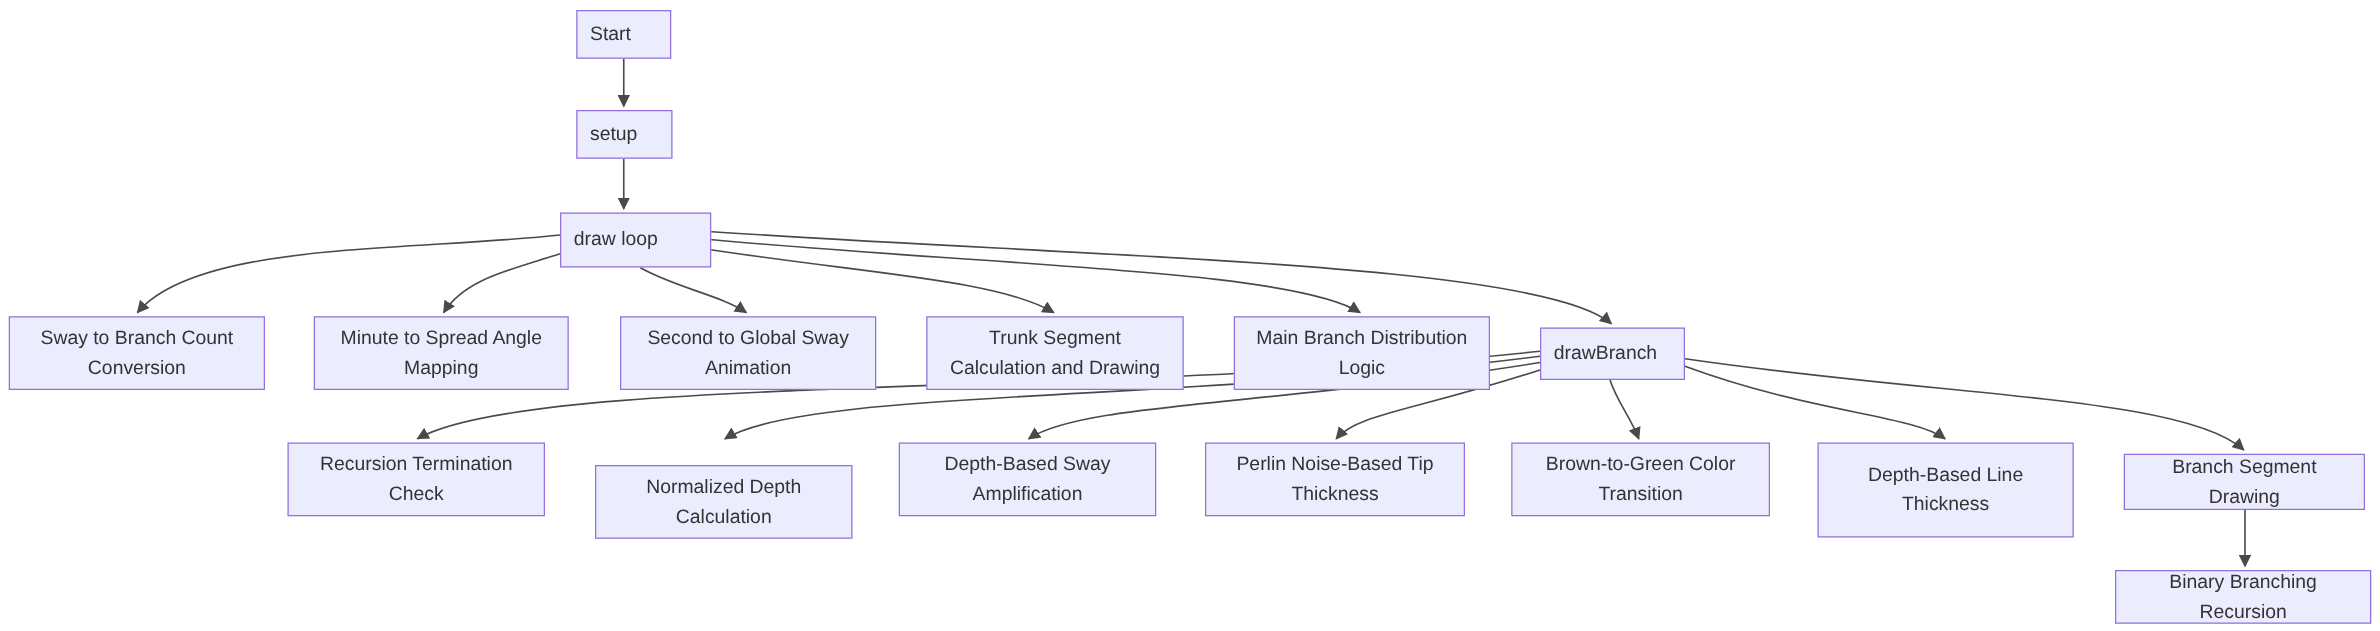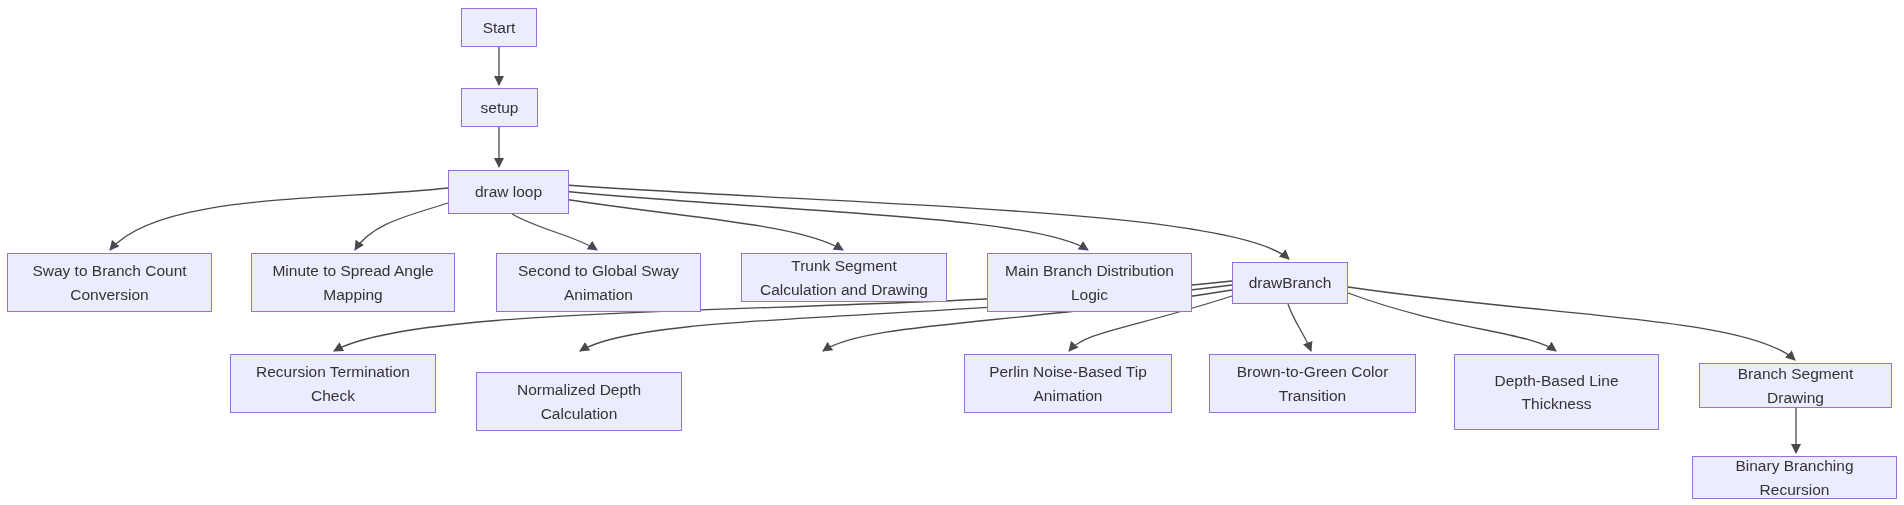--- a/index.html
+++ b/index.html
@@ -19,21 +19,21 @@
   }
   #edge-layer{position:absolute;left:0;top:0;z-index:1;}
   .edge{fill:none;stroke:var(--edge-color);stroke-width:1.3px;}
   .arrow-head{fill:var(--edge-color);}
   .node{
     position:absolute;z-index:2;
     box-sizing:border-box;
     background:var(--node-fill);
     border:1px solid var(--node-border);
     color:var(--text-color);
-    display:flex;align-items:center;justify-content:center;
+    display:flex;align-items:center;
     text-align:center;
     font-size:15.5px;line-height:1.5;
     padding:0 10px;
   }
   .lbl{display:block;}
 </style>
 </head>
 <body>
 
 <div id="canvas">
@@ -79,43 +79,46 @@
   </div>
 
   <div class="node" style="left:251px;top:253px;width:204px;height:59px">
     <span class="lbl">Minute to Spread Angle Mapping</span>
   </div>
 
   <div class="node" style="left:496px;top:253px;width:205px;height:59px">
     <span class="lbl">Second to Global Sway Animation</span>
   </div>
 
-  <div class="node" style="left:741px;top:253px;width:206px;height:49px">
+  <div class="node" style="left:741px;top:253px;width:206px;height:59px">
     <span class="lbl">Trunk Segment Calculation and Drawing</span>
   </div>
 
   <div class="node" style="left:987px;top:253px;width:205px;height:59px">
     <span class="lbl">Main Branch Distribution Logic</span>
   </div>
 
   <div class="node" style="left:1232px;top:262px;width:116px;height:42px">
     <span class="lbl">drawBranch</span>
   </div>
 
   <div class="node" style="left:230px;top:354px;width:206px;height:59px">
     <span class="lbl">Recursion Termination Check</span>
   </div>
 
   <div class="node" style="left:476px;top:372px;width:206px;height:59px">
     <span class="lbl">Normalized Depth Calculation</span>
   </div>
 
+  <div class="node" style="left:719px;top:354px;width:206px;height:59px">
+    <span class="lbl">Depth-Based Sway Amplification</span>
+  </div>
 
   <div class="node" style="left:964px;top:354px;width:208px;height:59px">
-    <span class="lbl">Perlin Noise-Based Tip Animation</span>
+    <span class="lbl">Perlin Noise-Based Tip Thickness</span>
   </div>
 
   <div class="node" style="left:1209px;top:354px;width:207px;height:59px">
     <span class="lbl">Brown-to-Green Color Transition</span>
   </div>
 
   <div class="node" style="left:1454px;top:354px;width:205px;height:76px">
     <span class="lbl">Depth-Based Line Thickness</span>
   </div>
 

